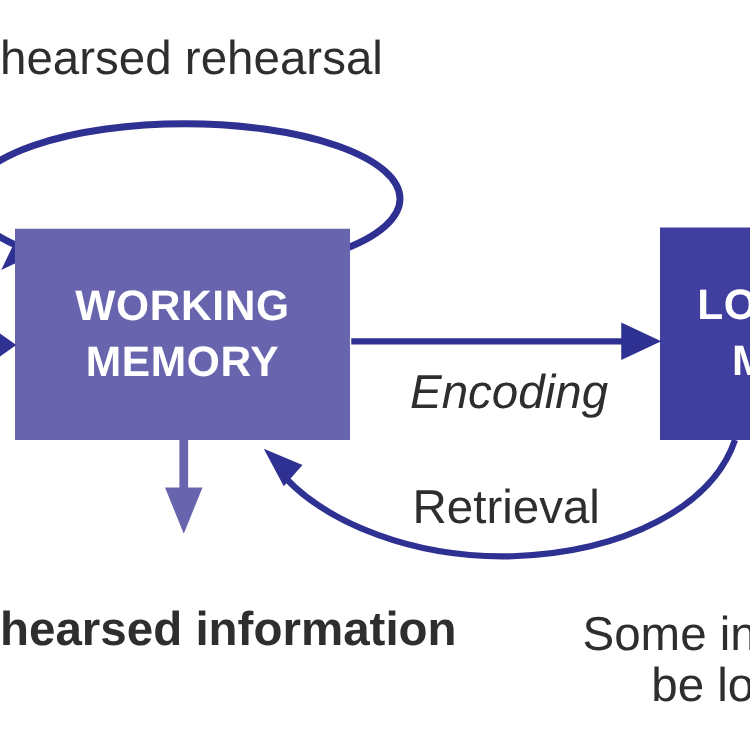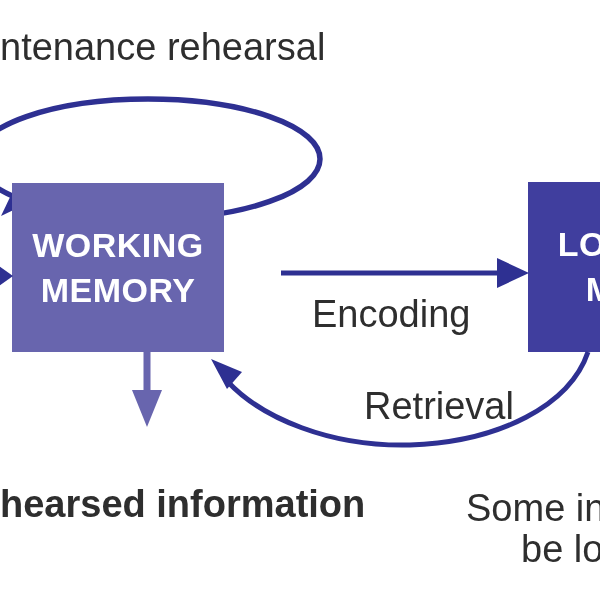--- a/index.html
+++ b/index.html
@@ -38,21 +38,21 @@
     text-align: center;
     color: #ffffff;
     font-weight: bold;
     font-size: 34px;
     line-height: 45px;
     letter-spacing: 0.5px;
   }
   .box-wm {
     left: 12px;
     top: 183px;
-    width: 212px;
+    width: 268px;
     height: 169px;
     background: #6865ae;
   }
   .box-ltm {
     left: 528px;
     top: 182px;
     width: 270px;
     height: 170px;
     background: #403e9e;
   }
@@ -87,25 +87,25 @@
     <line x1="281" y1="273" x2="502" y2="273" stroke="#2e3092" stroke-width="5"></line>
     <polygon points="529,273 497,258 497,288" fill="#2e3092"></polygon>
 
     <rect x="143.5" y="352" width="7" height="41" fill="#6865ae"></rect>
     <polygon points="147,427 132,390 162,390" fill="#6865ae"></polygon>
 
     <path d="M 588 352 C 570 405 500 442 410 445 C 330 447 262 418 228 382" fill="none" stroke="#2e3092" stroke-width="5"></path>
     <polygon points="211,359 242,372 227,389" fill="#2e3092"></polygon>
   </svg>
 
-  <div class="lbl" style="left:0px; top:26px;">ntenance rehearsal</div>
+  <div class="lbl" style="left:0px; top:26px;">hearsed rehearsal</div>
 
-  <div class="lbl" style="left:312px; top:293px;">Encoding</div>
+  <div class="lbl" style="left:328px; top:293px;font-style:italic;">Encoding</div>
 
-  <div class="lbl" style="left:330px; top:385px;margin-left:34px;">Retrieval</div>
+  <div class="lbl" style="left:330px; top:385px;">Retrieval</div>
 
   <div class="lbl" style="left:0px; top:483px;font-weight:bold;">hearsed information</div>
 
 
   <div class="lbl" style="left:466px; top:487px;">Some in</div>
 
   <div class="lbl" style="left:521px; top:528px;">be lo</div>
 
 </div>
 

